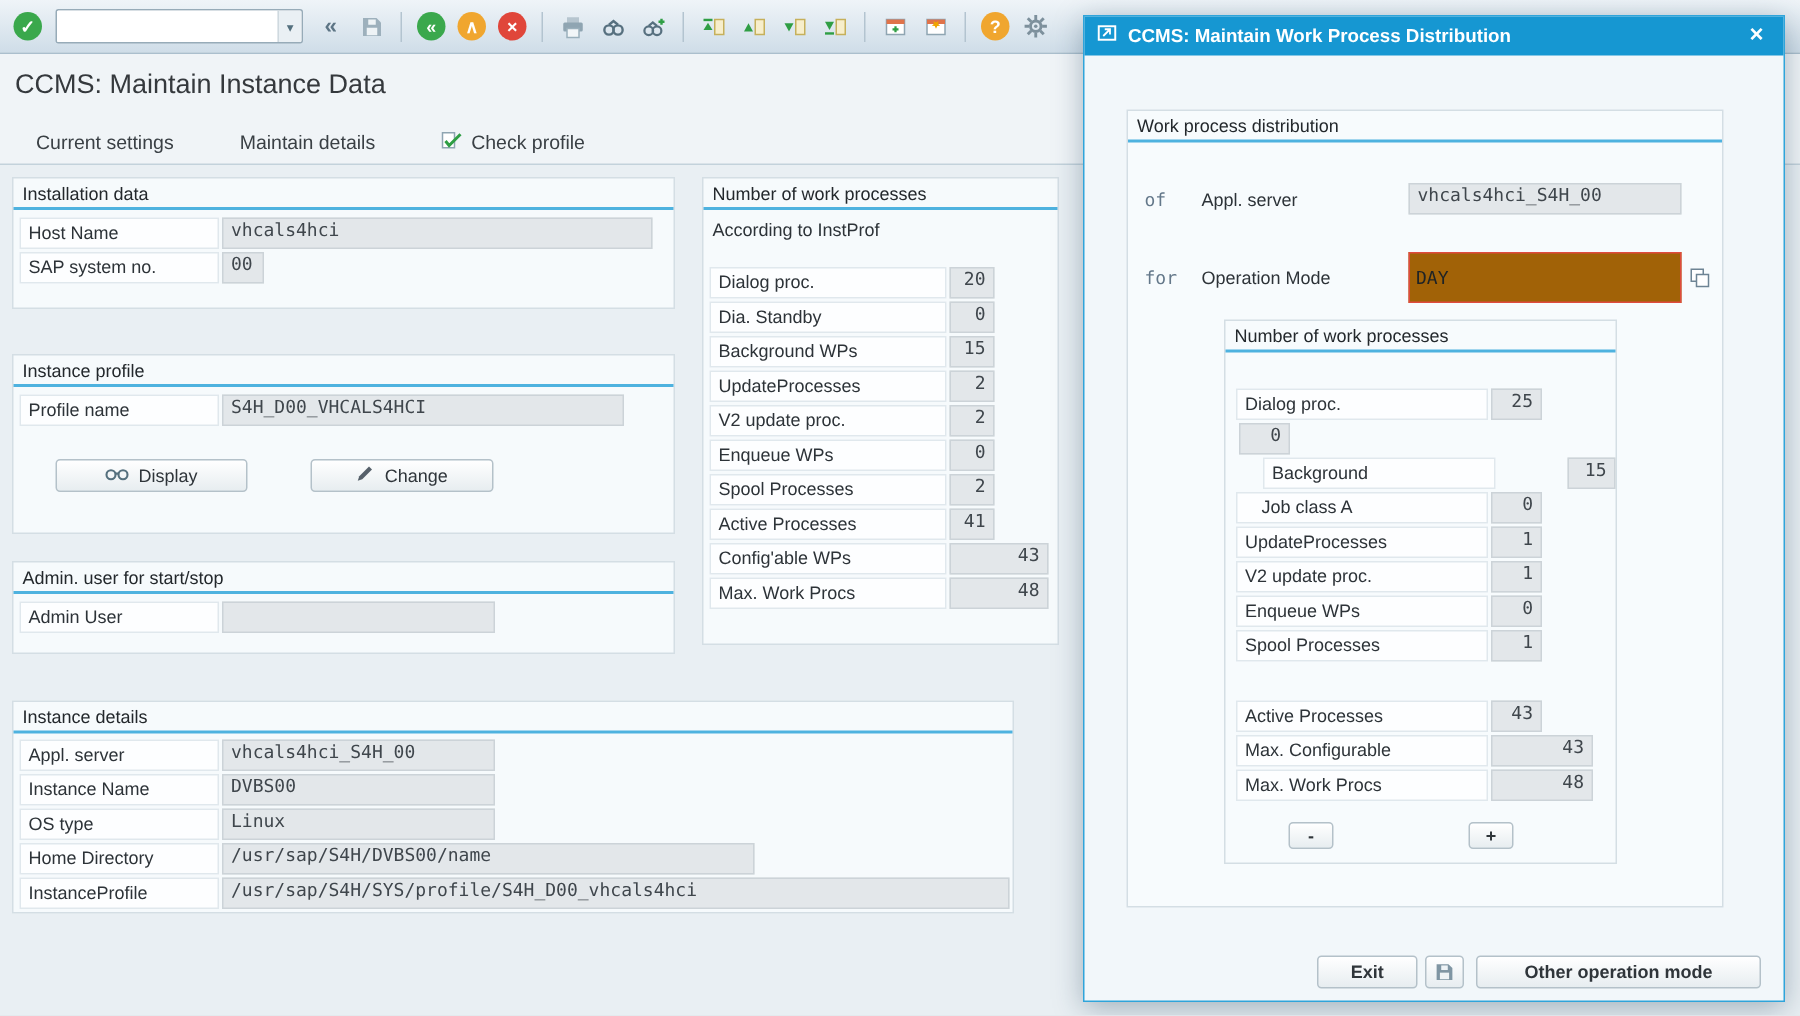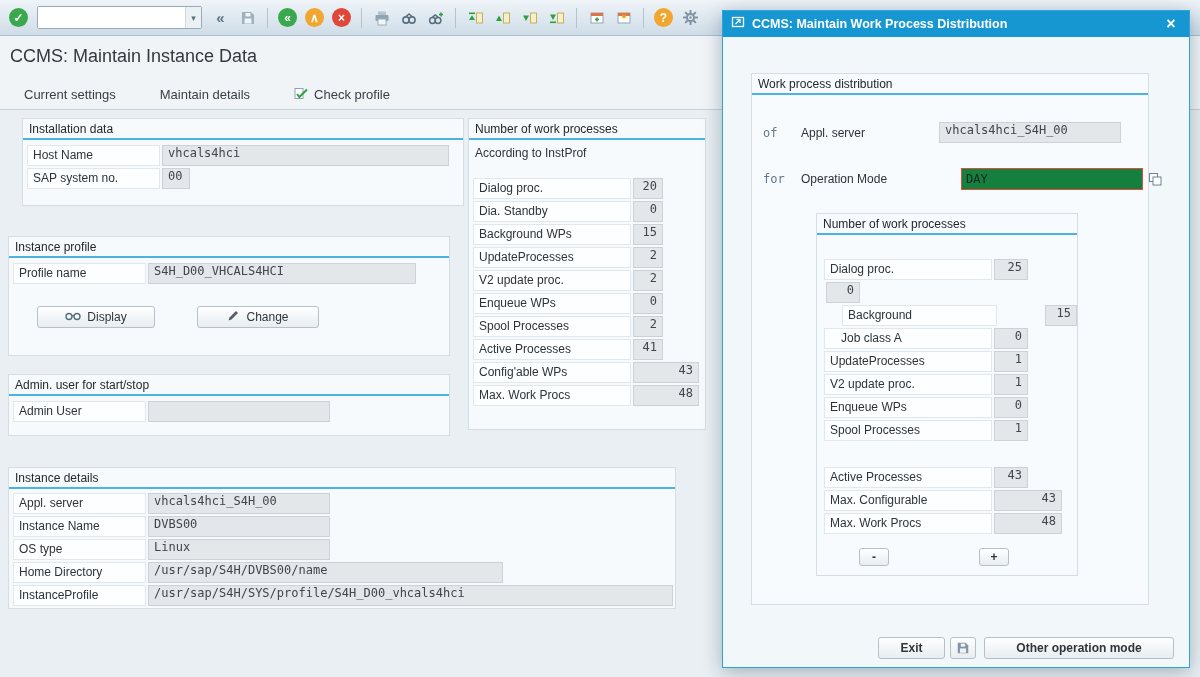--- a/index.html
+++ b/index.html
@@ -58,22 +58,22 @@
   
   .dialog { position:absolute; left:722px; top:10px; width:468px; height:658px;
     background:#f2f7fa; border:1px solid #2fa4da; box-shadow:0 4px 18px rgba(25,60,85,.35); }
   .dlg-titlebar { height:26px; background:#1697d2; display:flex; align-items:center; padding:0 8px; gap:7px; }
   .dlg-title { color:#fff; font-size:12.5px; font-weight:bold; flex:1; white-space:nowrap; overflow:hidden; }
   .dlg-close { color:#fff; font-size:16px; font-weight:bold; width:20px; text-align:center; cursor:default; }
   .dgroup { position:absolute; background:#f7fbfd; border:1px solid #d4dee4; }
   .srow { position:absolute; display:flex; align-items:center; }
   .prefix { font:12px "DejaVu Sans Mono",monospace; color:#64788a; width:38px; }
   .dlabel { font-size:12px; color:#2d3338; width:138px; white-space:nowrap; }
-  .opmode-input { width:182px; height:22px; border:1px solid #df4b3e; background:#15803d;
-    font:12px "DejaVu Sans Mono",monospace; color:#1e2326; padding:0 4px; outline:none;margin-left:22px; }
+  .opmode-input { width:182px; height:34px; border:1px solid #df4b3e; background:#a16207;
+    font:12px "DejaVu Sans Mono",monospace; color:#1e2326; padding:0 4px; outline:none; }
   .mc-btn { margin-left:3px; display:flex; align-items:center; justify-content:center; width:18px; height:18px; }
   .btnrow { display:flex; align-items:center; margin-top:14px; }
   .dlg-footer { position:absolute; left:0; right:0; bottom:8px; display:flex; justify-content:flex-end;
     align-items:center; padding-right:15px; gap:5px;font-weight:bold; }
 </style>
 </head>
 <body>
 
 <div class="screen">
 
@@ -204,42 +204,42 @@
       <span>
         <svg width="14" height="14">
             <rect x="1" y="2.5" width="8" height="10" fill="#fff" stroke="#8fa5b2"></rect>
             <path d="M3 8 l2.4 3 L13 3.5" stroke="#2f9e44" stroke-width="2" fill="none"></path>
           </svg>
       </span>
       <span>Check profile</span>
     </span>
   </div>
 
-  <div class="gbox" style="left:22px; top:118px; width:442px; height:88px;">
+  <div class="gbox" style="left:8px; top:118px; width:442px; height:88px;">
     <div class="gtitle">Installation data</div>
     <div class="grule"></div>
     <div class="frow" style="margin-top:5px;">
       <div class="lcell w133">Host Name</div>
       <div class="vcell w287">vhcals4hci</div>
     </div>
     <div class="frow">
       <div class="lcell w133">SAP system no.</div>
       <div class="vcell w28">00</div>
     </div>
   </div>
 
   <div class="gbox" style="left:8px; top:236px; width:442px; height:120px;">
     <div class="gtitle">Instance profile</div>
     <div class="grule"></div>
     <div class="frow" style="margin-top:5px;">
       <div class="lcell w133">Profile name</div>
       <div class="vcell w268">S4H_D00_VHCALS4HCI</div>
     </div>
     <div style="display:flex; margin:22px 0 0 28px; gap:42px;">
-      <span class="btn" style="width:118px;">
+      <span class="btn" style="width:128px;">
         <span>
           <svg width="16" height="11">
               <circle cx="4" cy="6.5" r="3" fill="none" stroke="#55707e" stroke-width="1.4"></circle>
               <circle cx="12" cy="6.5" r="3" fill="none" stroke="#55707e" stroke-width="1.4"></circle>
               <path d="M7 6.5 q1 -2 2 0" fill="none" stroke="#55707e" stroke-width="1.2"></path>
             </svg>
         </span>
         <span>Display</span>
       </span>
       <span class="btn" style="width:122px;">

